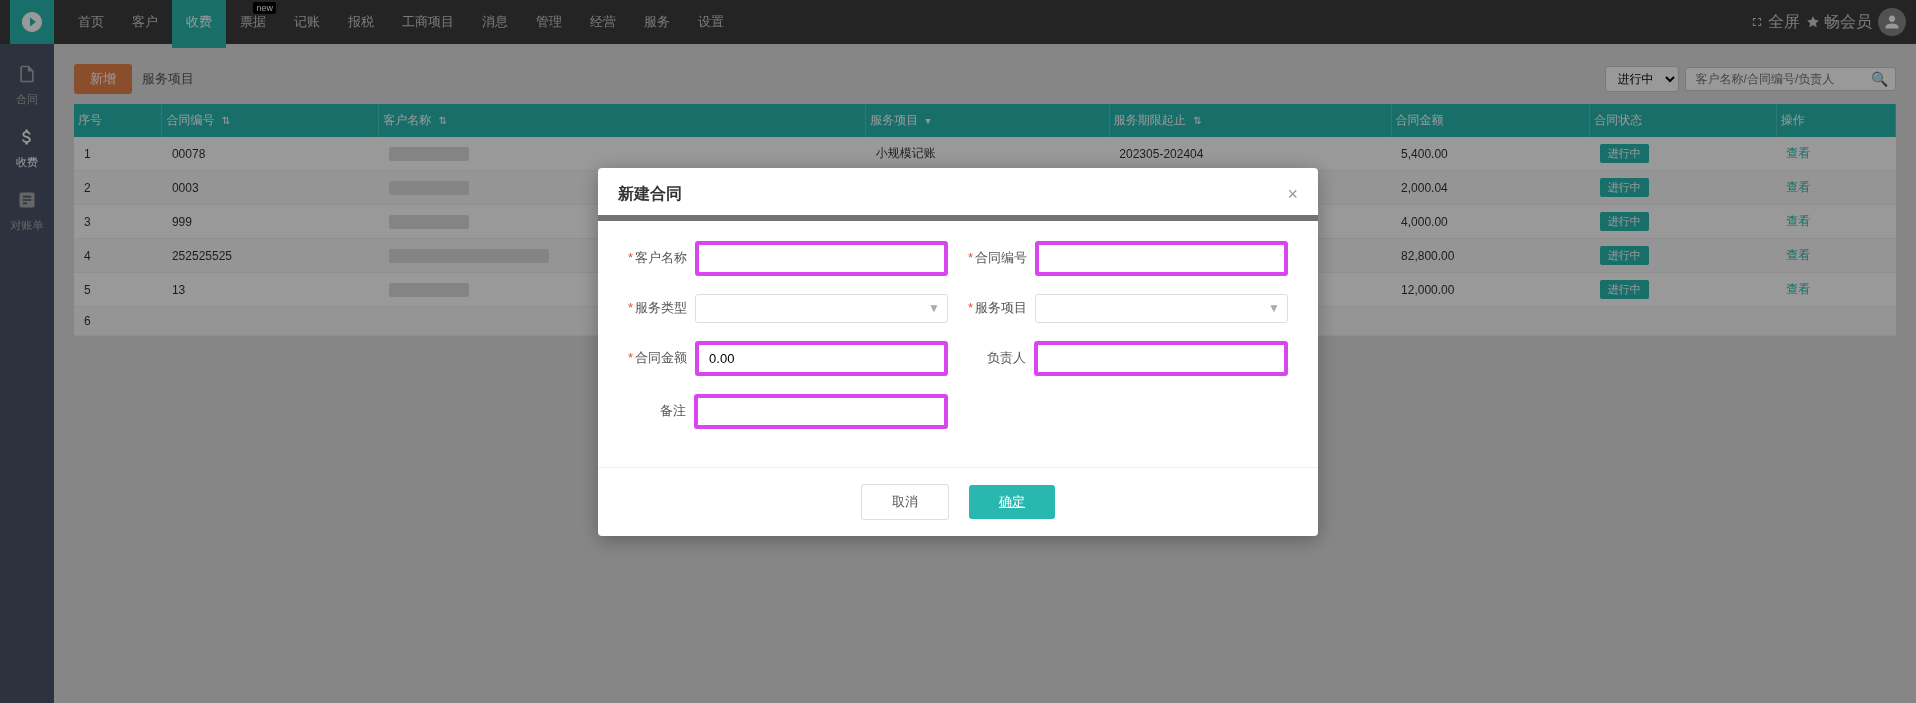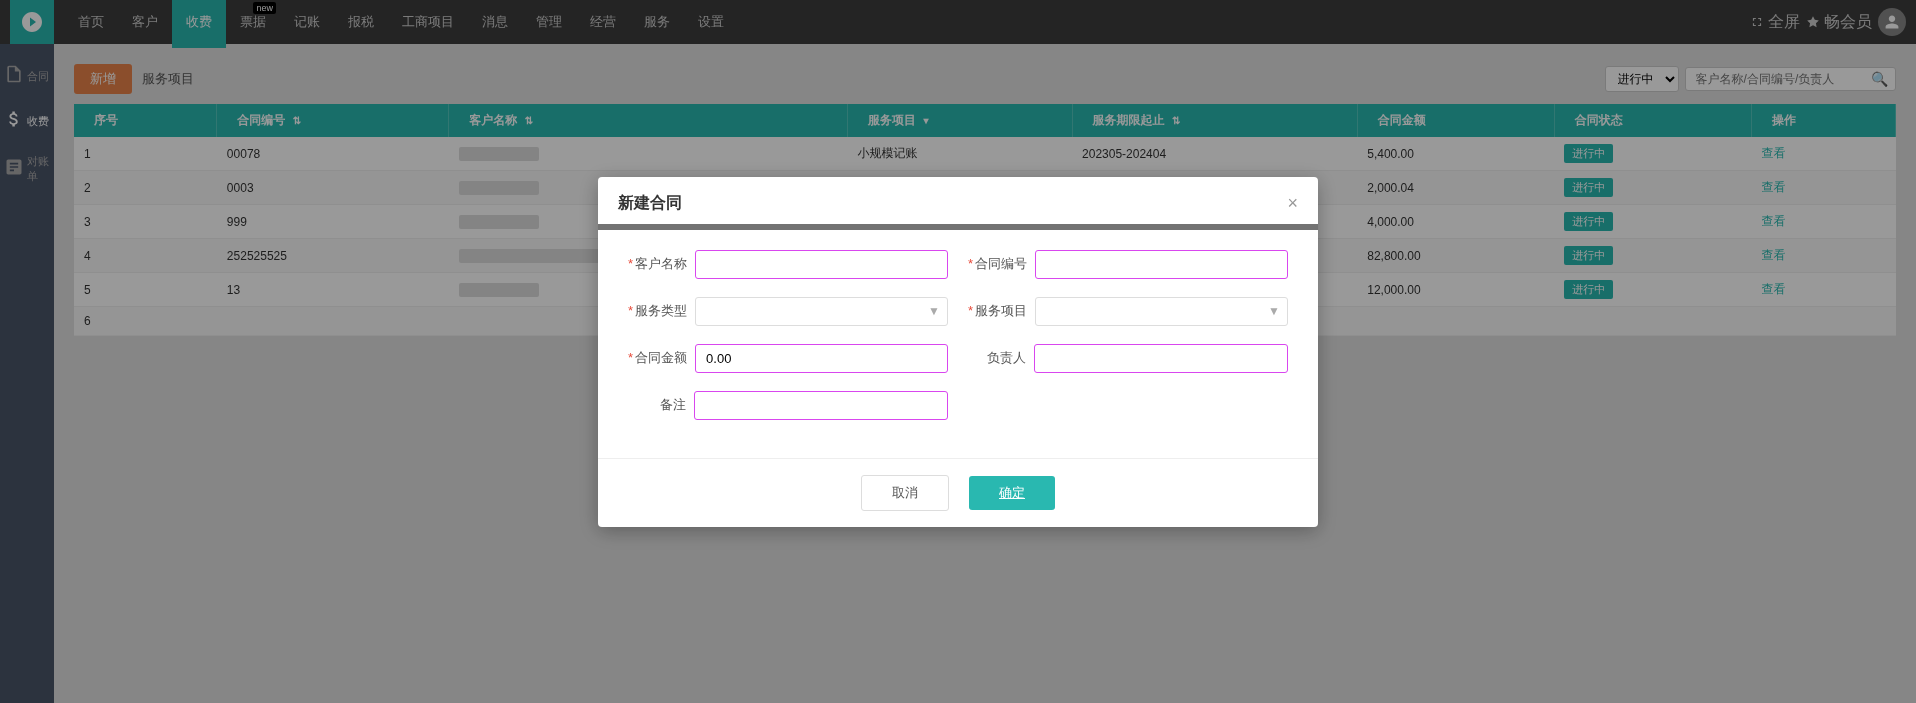--- a/index.html
+++ b/index.html
@@ -37,22 +37,22 @@
       color: white; font-size: 14px; cursor: pointer;
     }
 
     
     .sidebar {
       position: fixed; top: 44px; left: 0; bottom: 0;
       width: 54px; background: #4a5568; display: flex; flex-direction: column;
       align-items: center; padding-top: 10px; z-index: 99;
     }
     .sidebar-item {
-      width: 54px; padding: 10px 4px; display: flex; flex-direction: row;
-      align-items: center; color: #aaa; cursor: pointer; font-size: 11px; gap: 3px;
+      width: 54px; padding: 10px 4px; display: flex; flex-direction: column;
+      align-items: center; color: #aaa; cursor: pointer; font-size: 11px; gap: 3px; text-align: center;
     }
     .sidebar-item .icon { font-size: 18px; }
     .sidebar-item.active { color: white; }
 
     
     .main-content {
       margin-top: 44px; margin-left: 54px; padding: 20px; min-height: calc(100vh - 44px);
       background: #e0e0e0;
     }
 
@@ -76,21 +76,21 @@
     }
     .search-input-wrap input {
       border: none; outline: none; font-size: 12px; padding: 4px; width: 160px;
     }
     .search-icon { color: #aaa; font-size: 14px; cursor: pointer; }
 
     
     .data-table { width: 100%; border-collapse: collapse; background: white; }
     .data-table thead tr { background: #29b8b0; color: white; }
     .data-table thead th {
-      padding: 8px 20px; text-align: left; font-weight: bold; font-size: 12px;
+      padding: 8px 4px; text-align: left; font-weight: normal; font-size: 12px;
       border-right: 1px solid rgba(255,255,255,0.2);
     }
     .data-table thead th .sort-icon { font-size: 10px; margin-left: 4px; }
     .data-table tbody tr { border-bottom: 1px solid #eee; }
     .data-table tbody tr:nth-child(even) { background: #f9f9f9; }
     .data-table tbody td {
       padding: 7px 10px; font-size: 12px; color: #333;
     }
     .status-badge {
       background: #29b8b0; color: white; padding: 2px 8px;
@@ -123,21 +123,21 @@
     .modal-body { padding: 20px 30px; }
     .form-row {
       display: flex; gap: 20px; margin-bottom: 18px; align-items: flex-start;
     }
     .form-field { flex: 1; display: flex; align-items: center; gap: 8px; }
     .form-label {
       font-size: 13px; color: #555; white-space: nowrap; min-width: 58px; text-align: right;
     }
     .required-mark { color: #e74c3c; margin-right: 2px; }
     .form-input {
-      flex: 1; border: 1px solid #d946ef; padding: 6px 10px;
+      flex: 1; border: 4px solid #d946ef; padding: 6px 10px;
       font-size: 13px; border-radius: 3px; outline: none;
     }
     .form-select-wrap { flex: 1; position: relative; }
     .form-select {
       width: 100%; border: 1px solid #ddd; padding: 6px 10px;
       font-size: 13px; border-radius: 3px; appearance: none; background: white;
       cursor: pointer; outline: none;
     }
     .select-arrow {
       position: absolute; right: 8px; top: 50%; transform: translateY(-50%);

